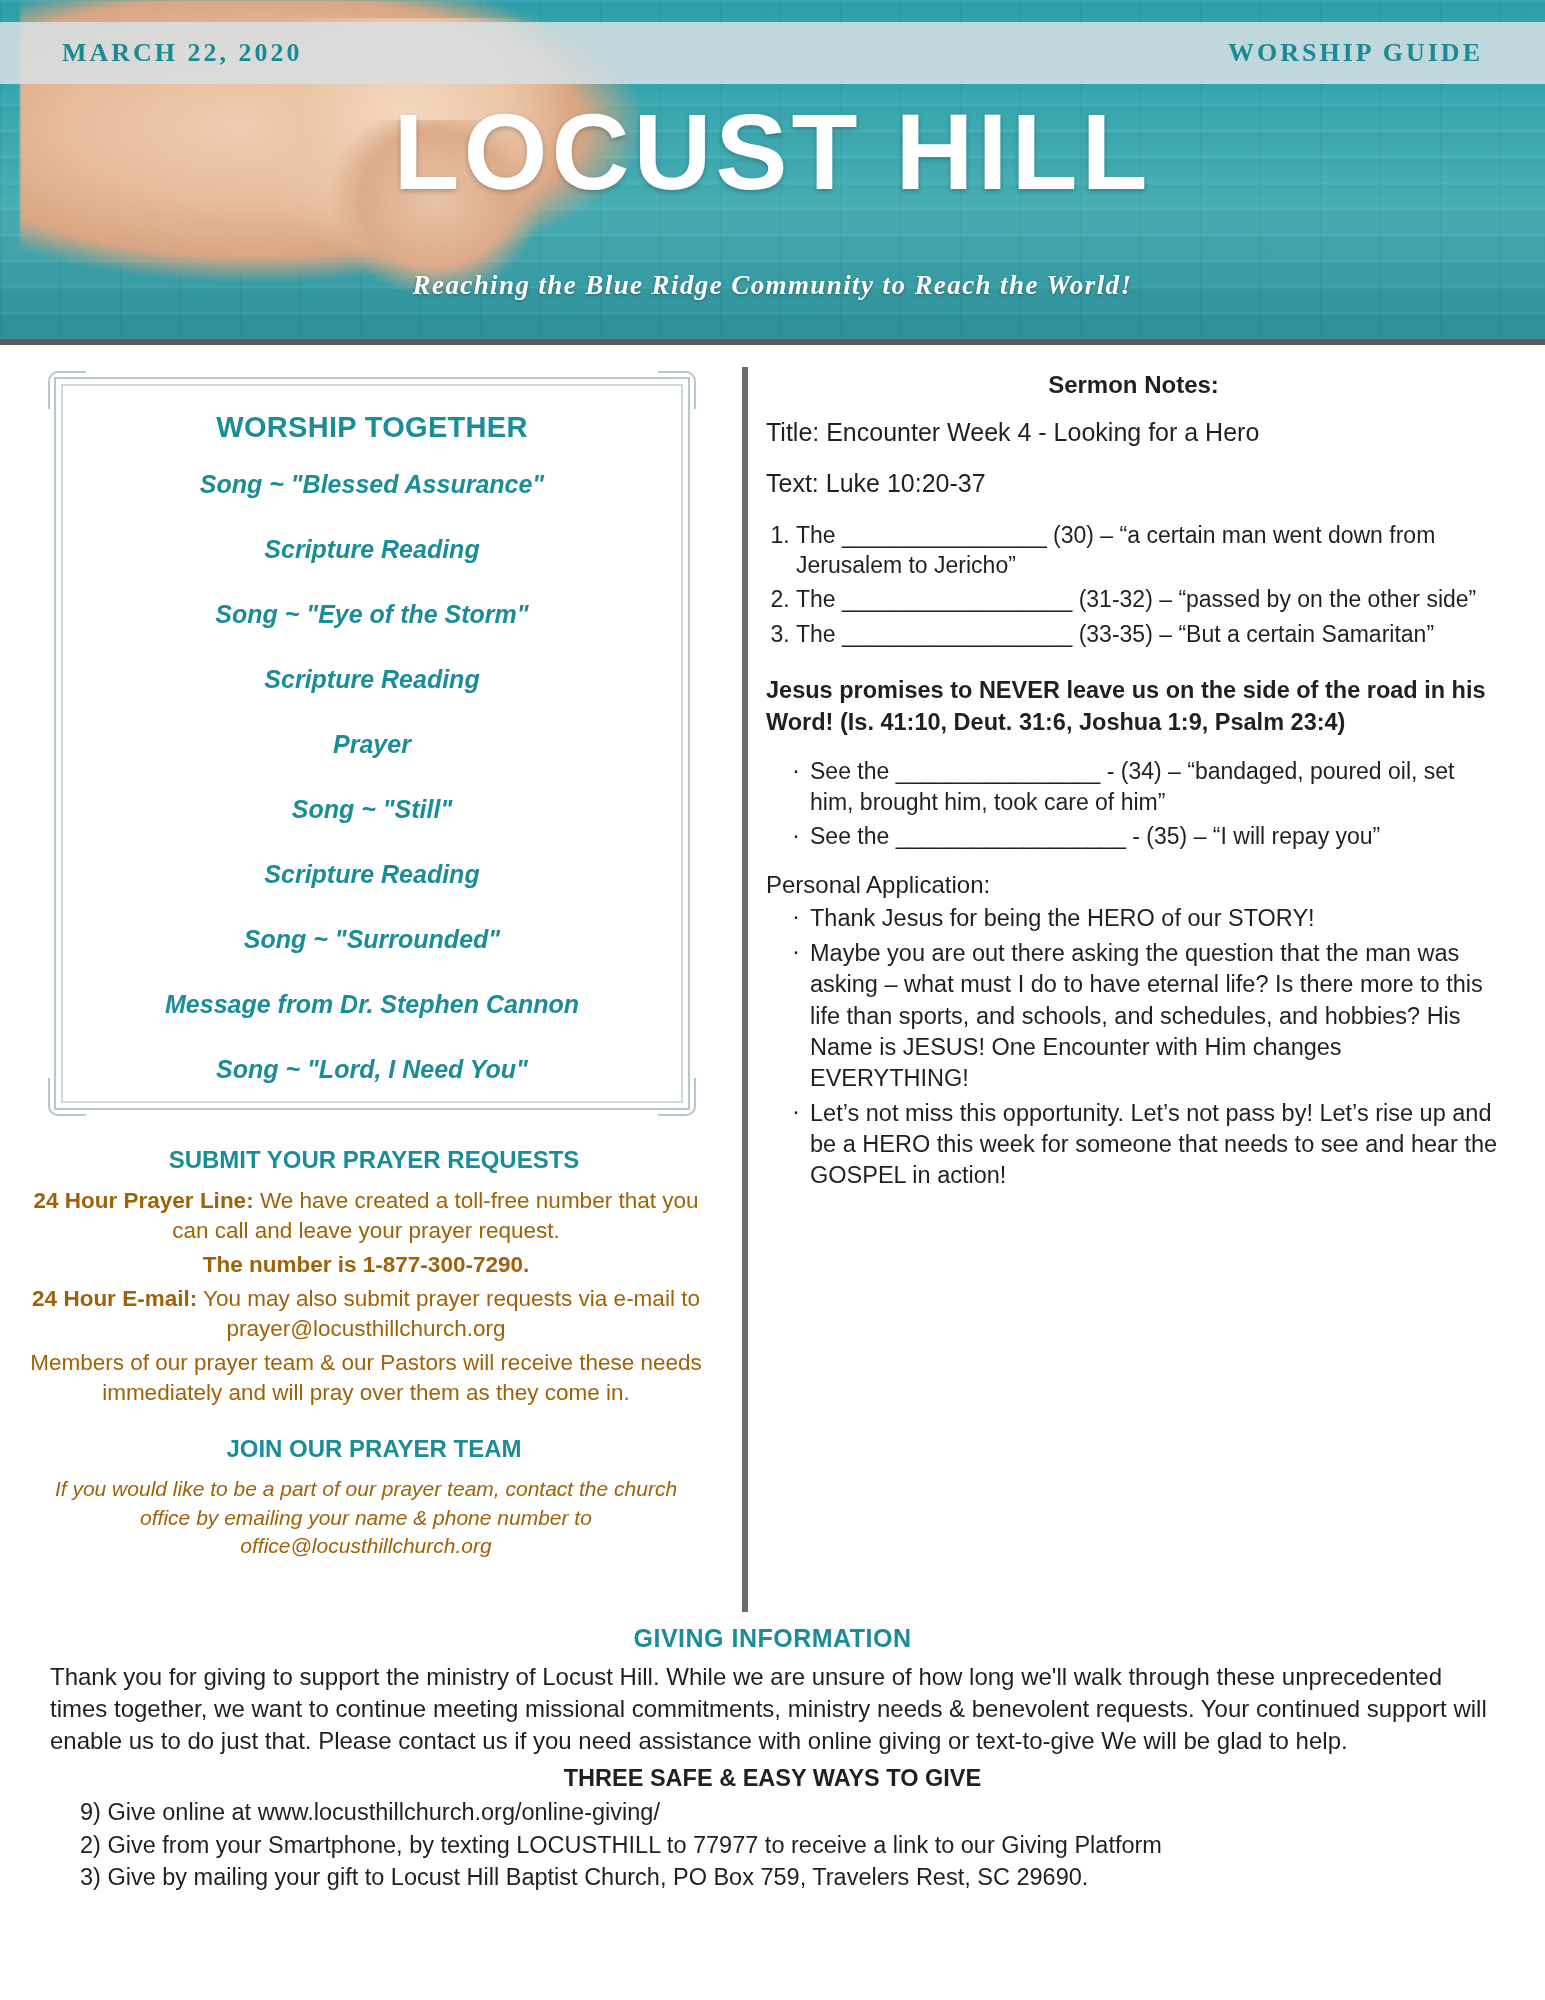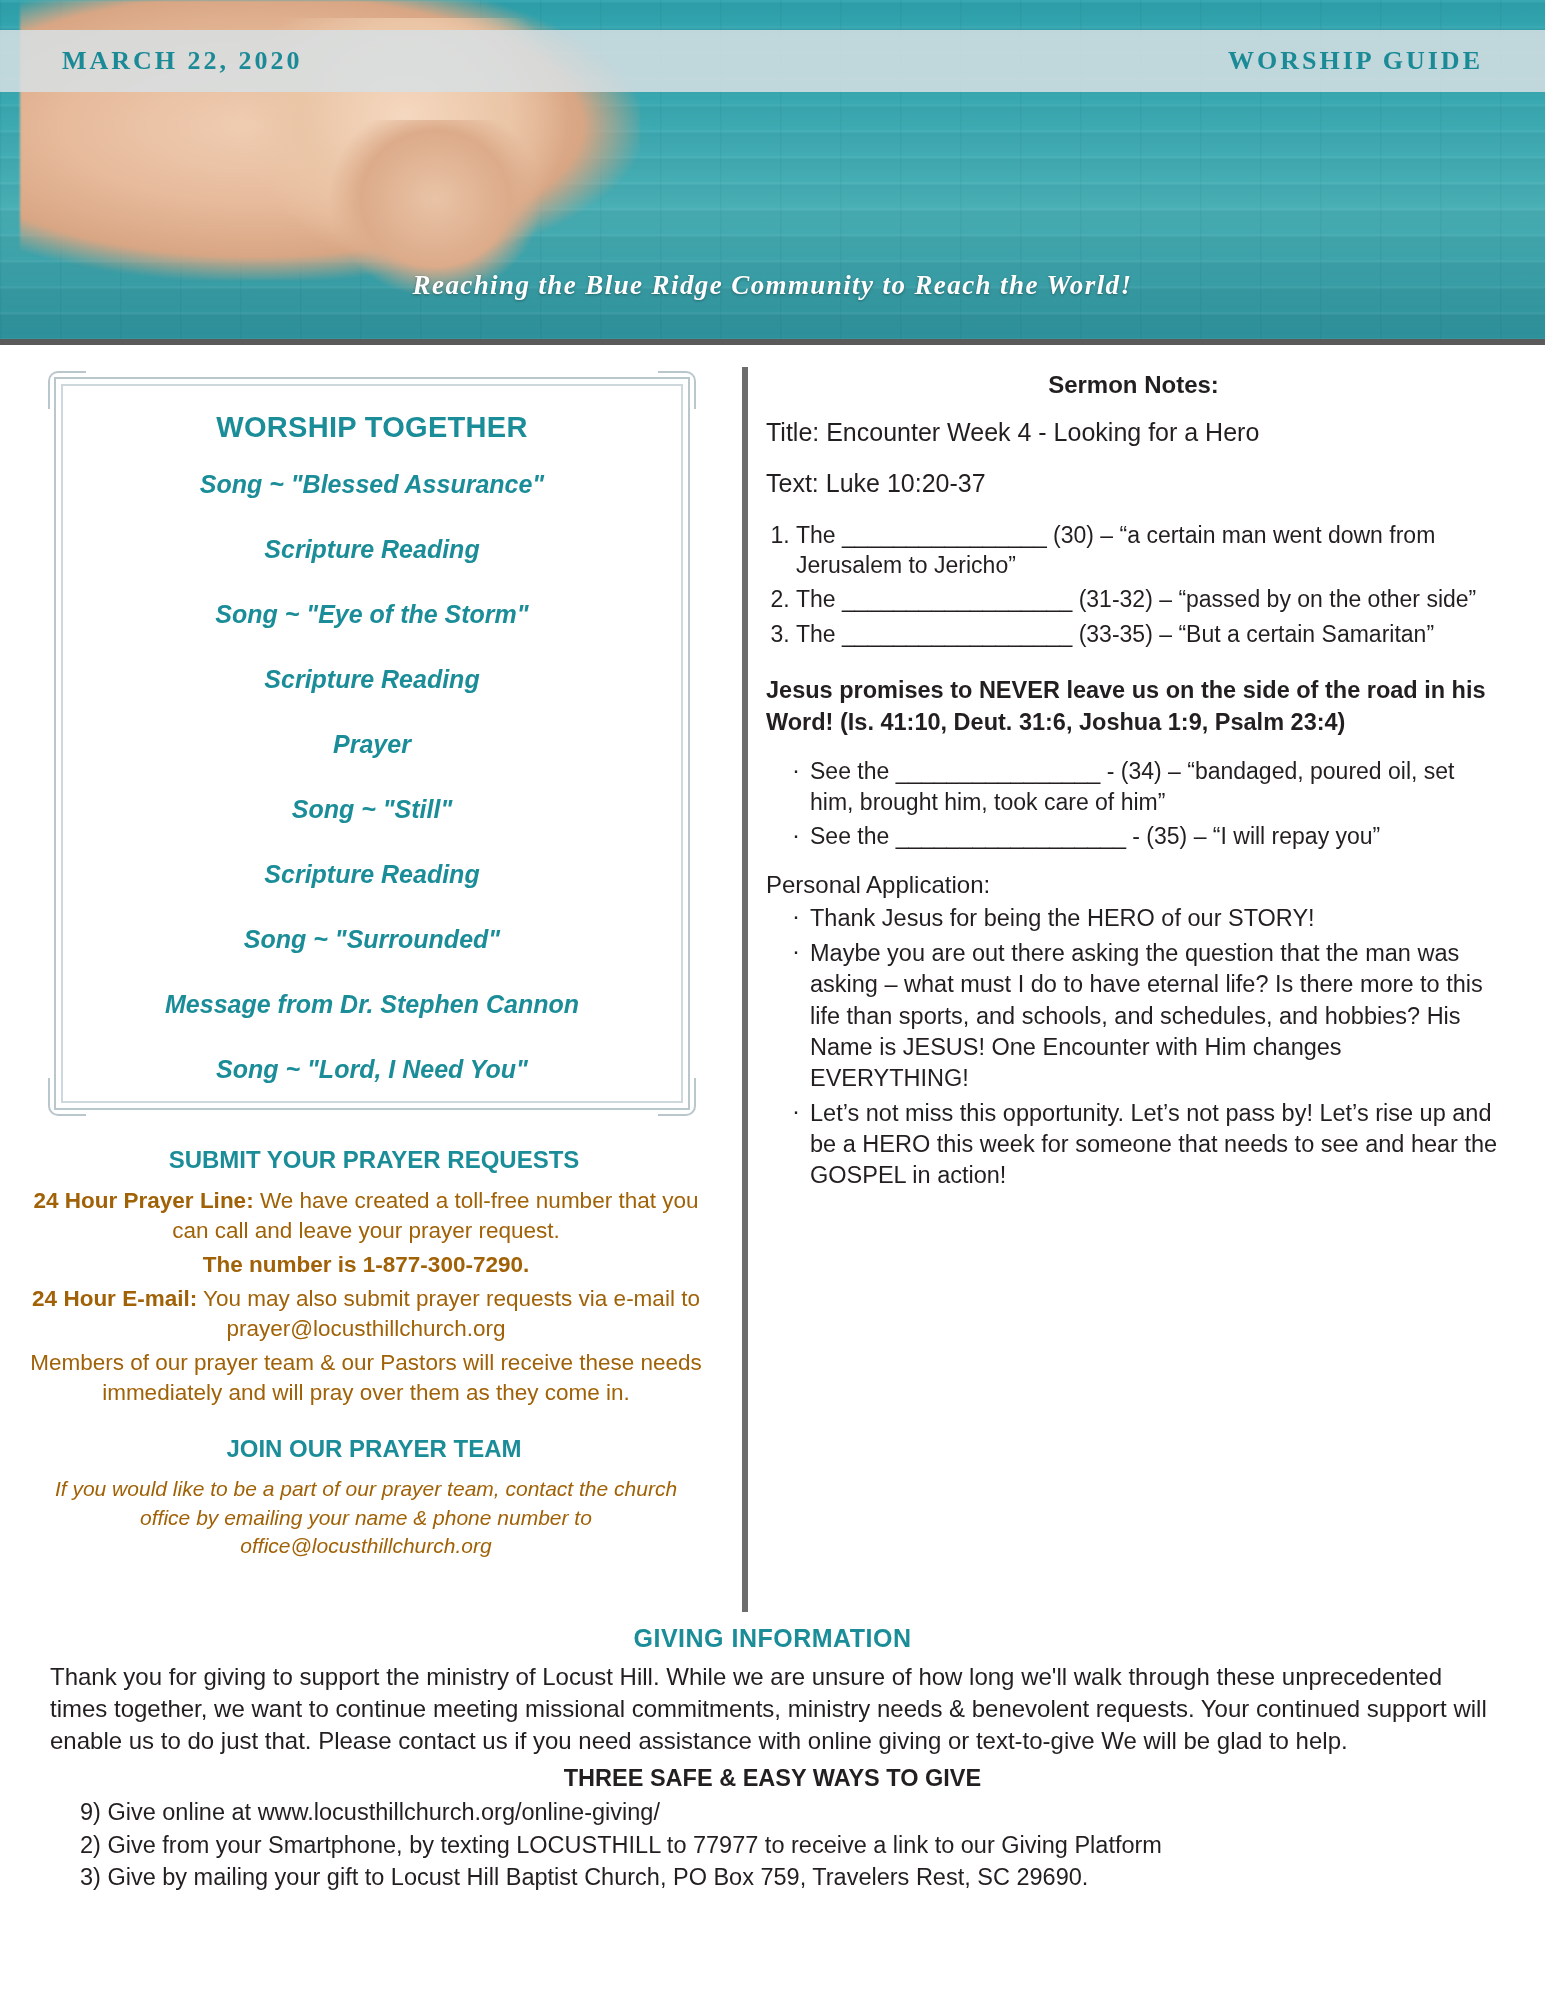--- a/index.html
+++ b/index.html
@@ -49,21 +49,21 @@
   .hand3 {
     position: absolute;
     left: 330px;
     top: 120px;
     width: 210px;
     height: 175px;
     background: radial-gradient(ellipse at 50% 45%, #e9c3a6 0%, #dcab8a 50%, rgba(220,171,138,0) 72%);
   }
   .topbar {
     position: absolute;
-    top: 30px;
+    top: 22px;
     left: 0;
     width: 1545px;
     height: 62px;
     background: rgba(215, 223, 227, 0.86);
     display: flex;
     align-items: center;
     justify-content: space-between;
     padding: 0 62px;
   }
   .topbar .date, .topbar .guide {
@@ -279,20 +279,21 @@
 
 <div class="header">
   <div class="header-texture"></div>
   <div class="hand"></div>
   <div class="hand2"></div>
   <div class="hand3"></div>
   <div class="topbar">
     <div class="date">MARCH 22, 2020</div>
     <div class="guide">WORSHIP GUIDE</div>
   </div>
+  <div class="church-name">LOCUST HILL</div>
   <div class="tagline">Reaching the Blue Ridge Community to Reach the World!</div>
   <div class="header-rule"></div>
 </div>
 
 <div class="columns">
 
   <div class="col-left">
 
     <div class="worship-box">
       <div class="frame-outer"></div>

